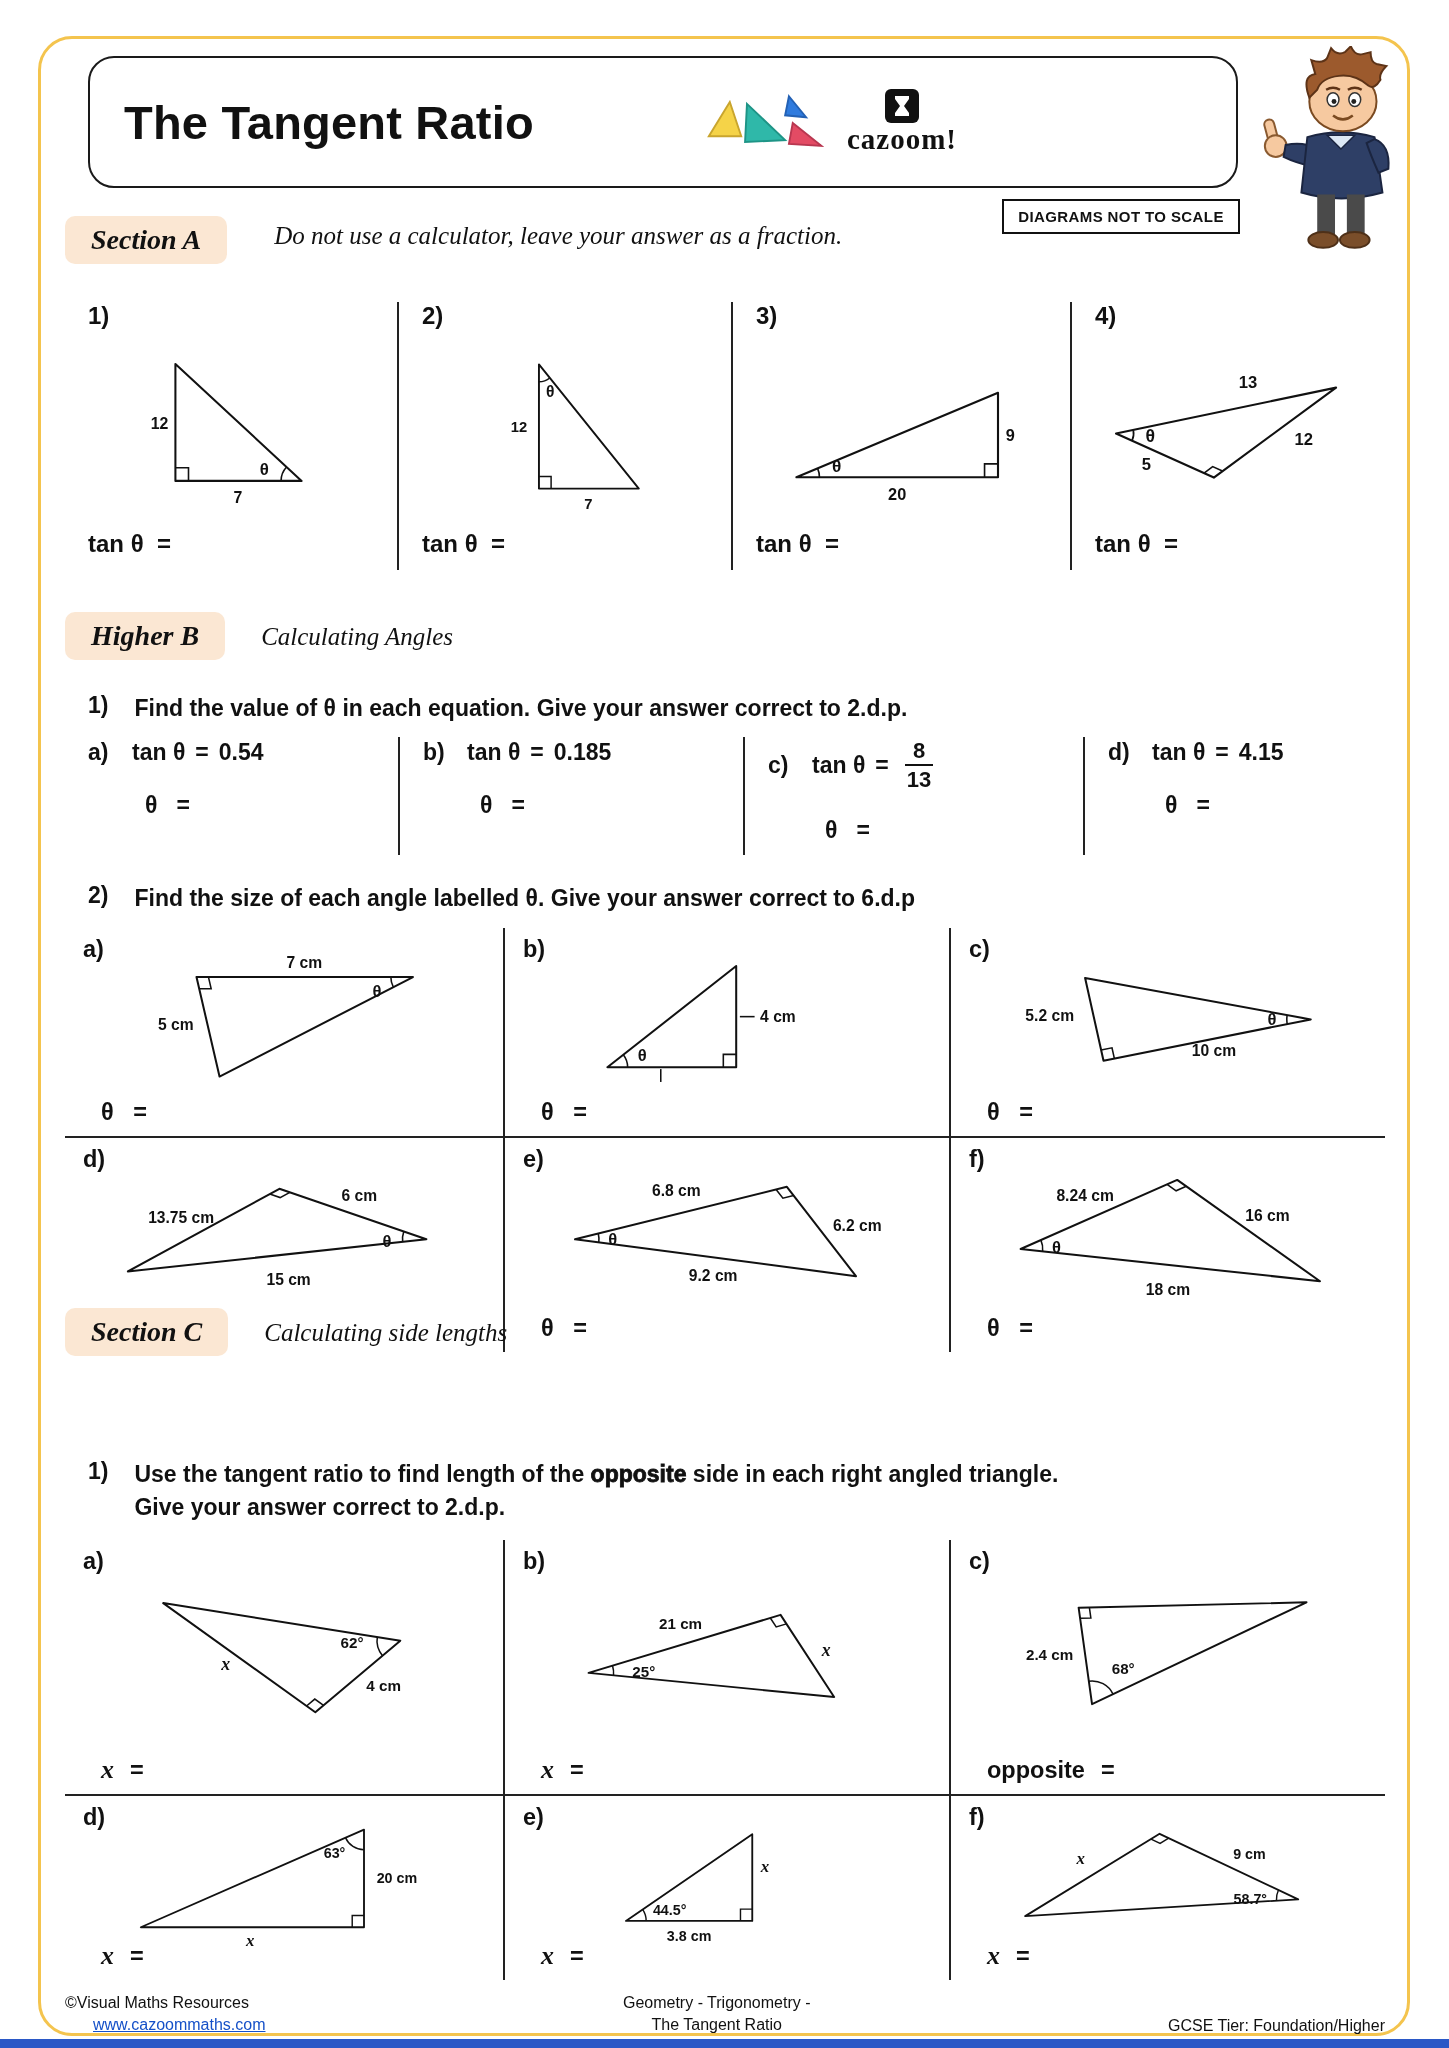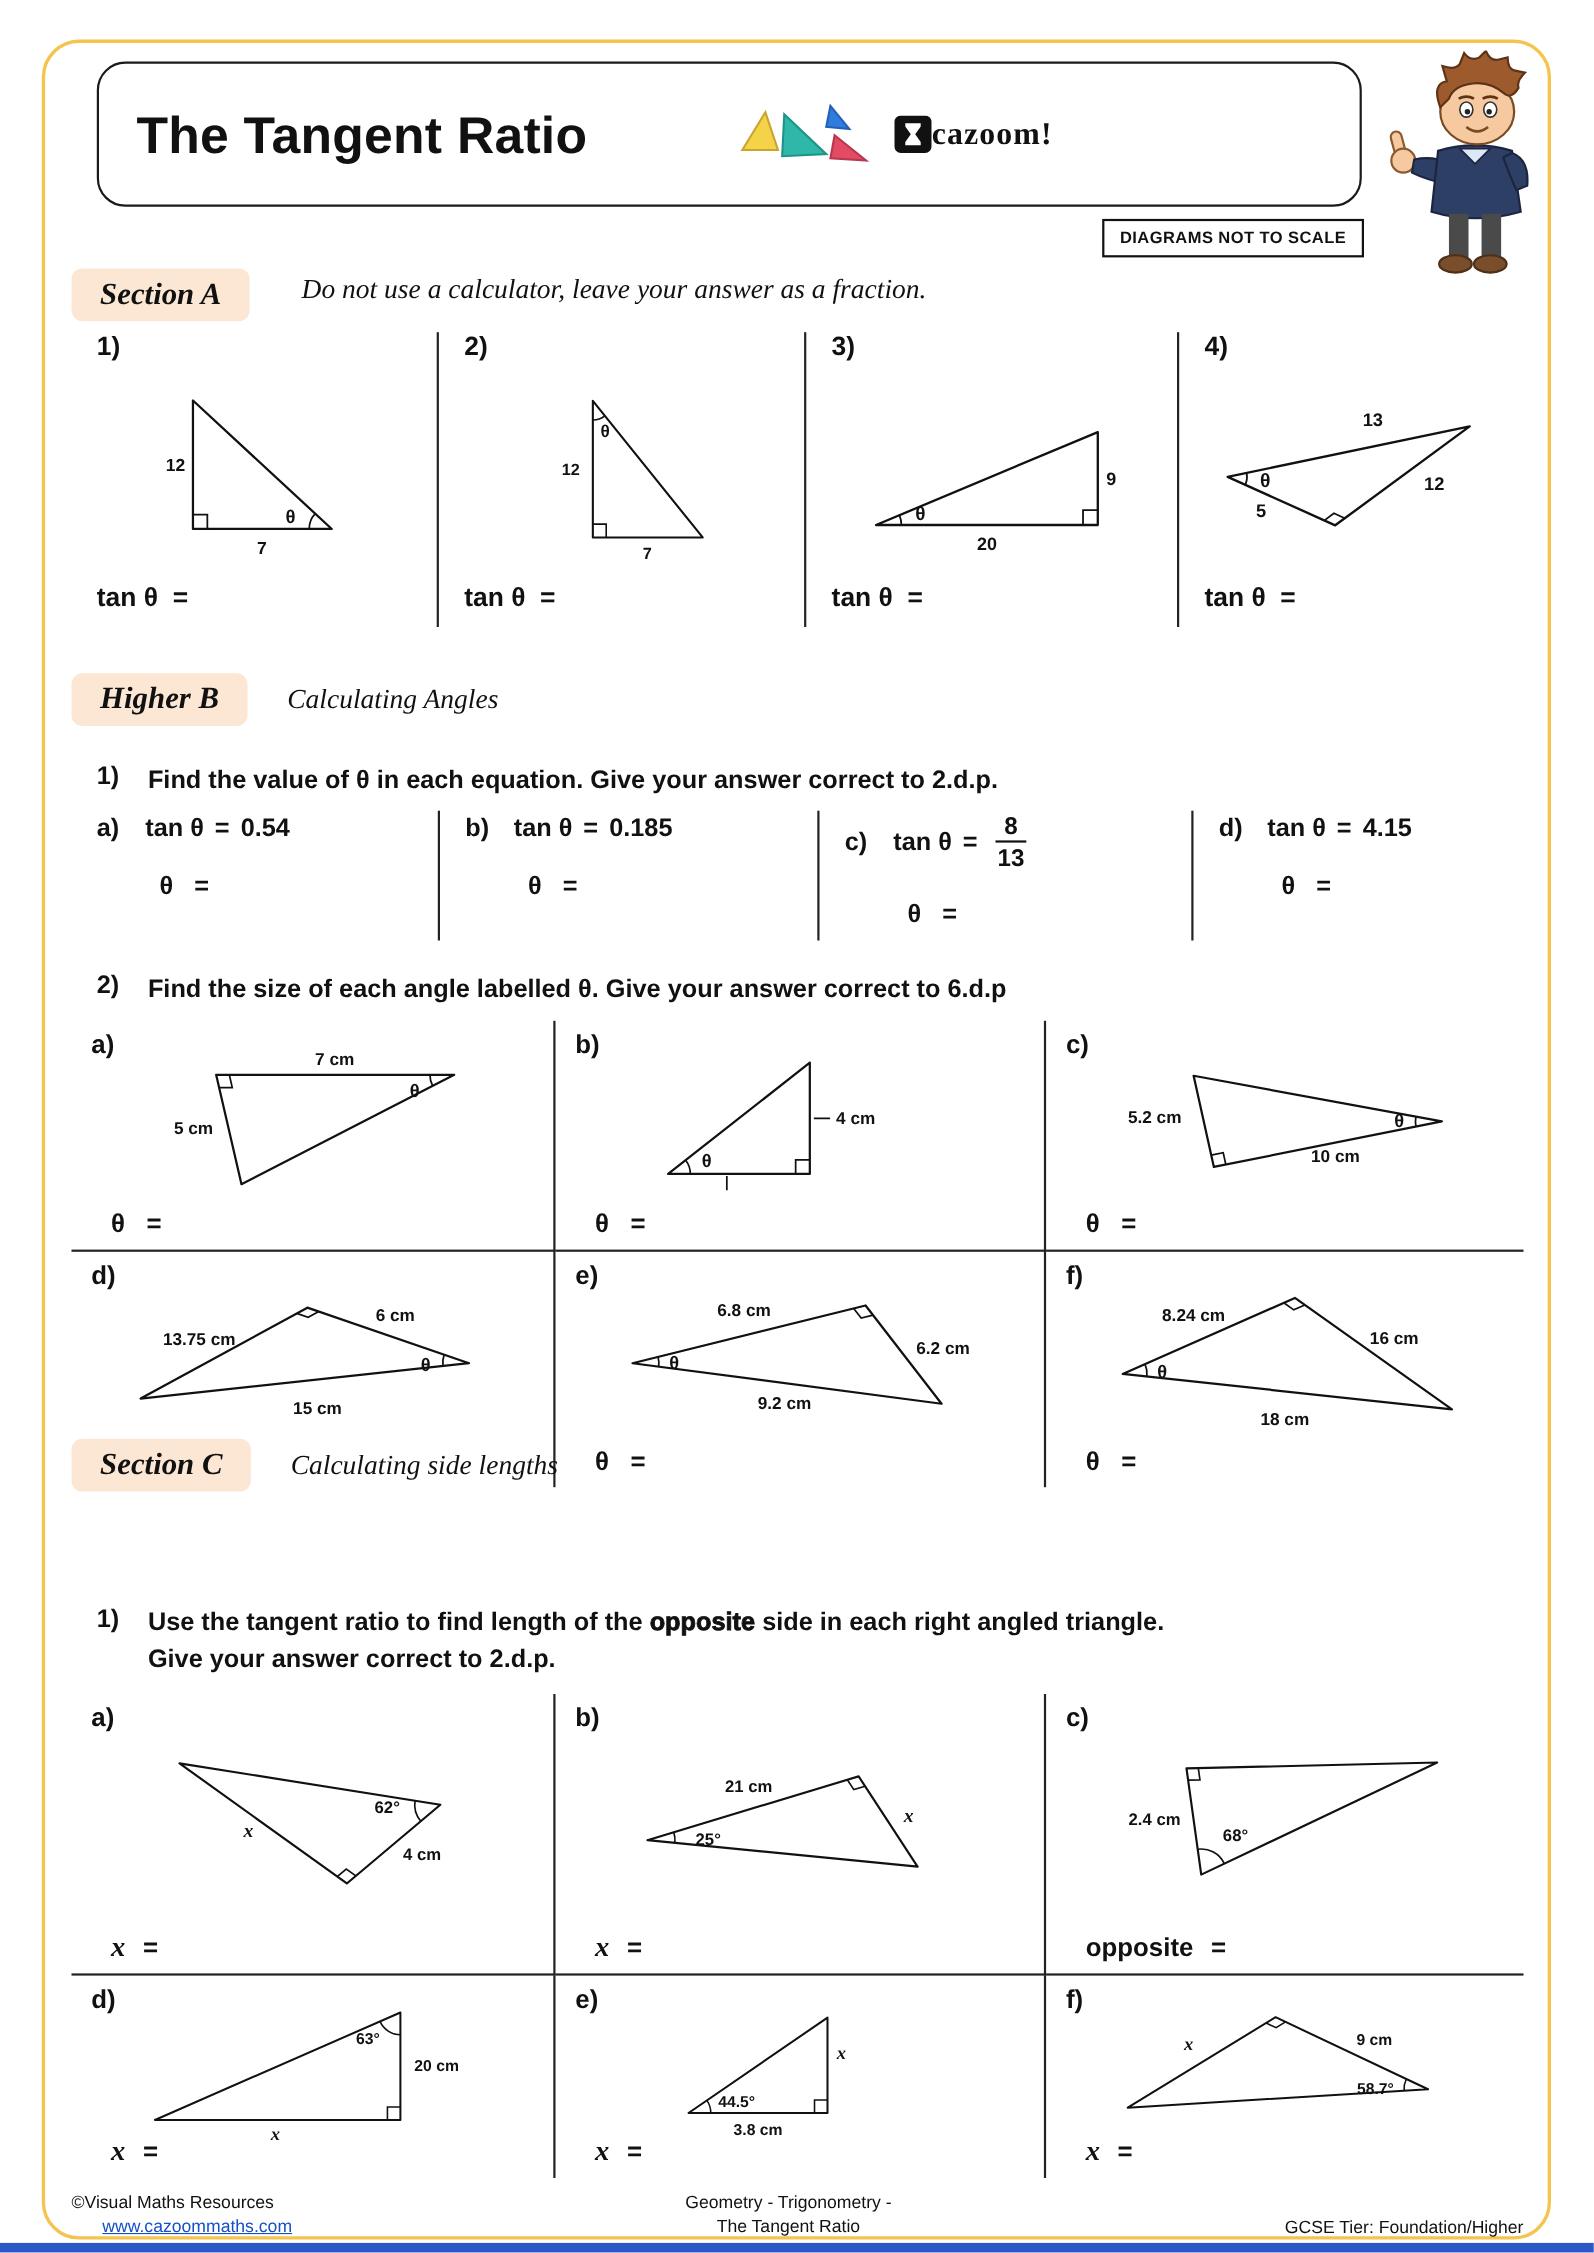--- a/index.html
+++ b/index.html
@@ -6,21 +6,21 @@
   html,body { background:#fff; }
   .page { position:relative; width:1449px; height:2048px; background:#fff;
           font-family:"Liberation Sans", sans-serif; color:#111; overflow:hidden; }
   .frame { position:absolute; left:38px; top:36px; width:1372px; height:2000px;
            border:3px solid #F4C44E; border-radius:34px; }
   .header-box { position:absolute; left:88px; top:56px; width:1150px; height:132px;
                 border:2.5px solid #1a1a1a; border-radius:26px; background:#fff;
                 display:flex; align-items:center; justify-content:space-between; padding:0 34px; }
   .title { font-size:47px; font-weight:800; letter-spacing:.2px; }
   .logo-area { display:flex; align-items:center; gap:18px; margin-right:245px; }
-  .brand-block { display:flex; flex-direction:row; align-items:center; }
+  .brand-block { display:flex; flex-direction:column; align-items:center; }
   .brand-name { font-family:"Liberation Serif", serif; font-weight:700; font-size:29px; letter-spacing:1px; }
   .mascot { position:absolute; left:1252px; top:46px; width:168px; height:208px; }
   .scale-note { position:absolute; left:1002px; top:199px; width:238px; height:35px;
                 border:2.5px solid #111; background:#fff; display:flex; align-items:center; justify-content:center;
                 font-size:15px; font-weight:700; letter-spacing:.4px; }
   .sec-head { position:absolute; left:65px; width:1320px; display:flex; gap:36px; align-items:flex-start; }
   .sec-head.center { align-items:center; }
   .sec-label { background:#FBE7D3; border-radius:10px; padding:8px 26px; white-space:nowrap;
                font-family:"Liberation Serif", serif; font-style:italic; font-weight:700; font-size:28px; }
   .sec-instr { font-family:"Liberation Serif", serif; font-style:italic; font-size:25px; line-height:1.38; padding-top:3px; }
@@ -112,21 +112,21 @@
     <ellipse cx="104" cy="54" rx="6" ry="7" fill="#fff" stroke="#333" stroke-width="1.5"></ellipse>
     <circle cx="83" cy="56" r="2.5" fill="#222"></circle>
     <circle cx="103" cy="56" r="2.5" fill="#222"></circle>
     <path d="M75,44 Q82,40 89,44" fill="none" stroke="#5D3317" stroke-width="2.5"></path>
     <path d="M97,44 Q104,40 111,44" fill="none" stroke="#5D3317" stroke-width="2.5"></path>
     <path d="M82,70 Q92,78 102,70" fill="none" stroke="#7A4A21" stroke-width="2.5"></path>
   </svg>
 
   <div class="scale-note">DIAGRAMS NOT TO SCALE</div>
 
-  <div class="sec-head" style="top:244px;gap:47px;">
+  <div class="sec-head" style="top:216px;gap:47px;">
     <span class="sec-label">Section A</span>
     <div class="sec-instr">
       <div>Do not use a calculator, leave your answer as a fraction.</div>
     </div>
   </div>
 
   <div class="row-a">
 
     <div class="acell">
       <span class="cellnum">1)</span>

